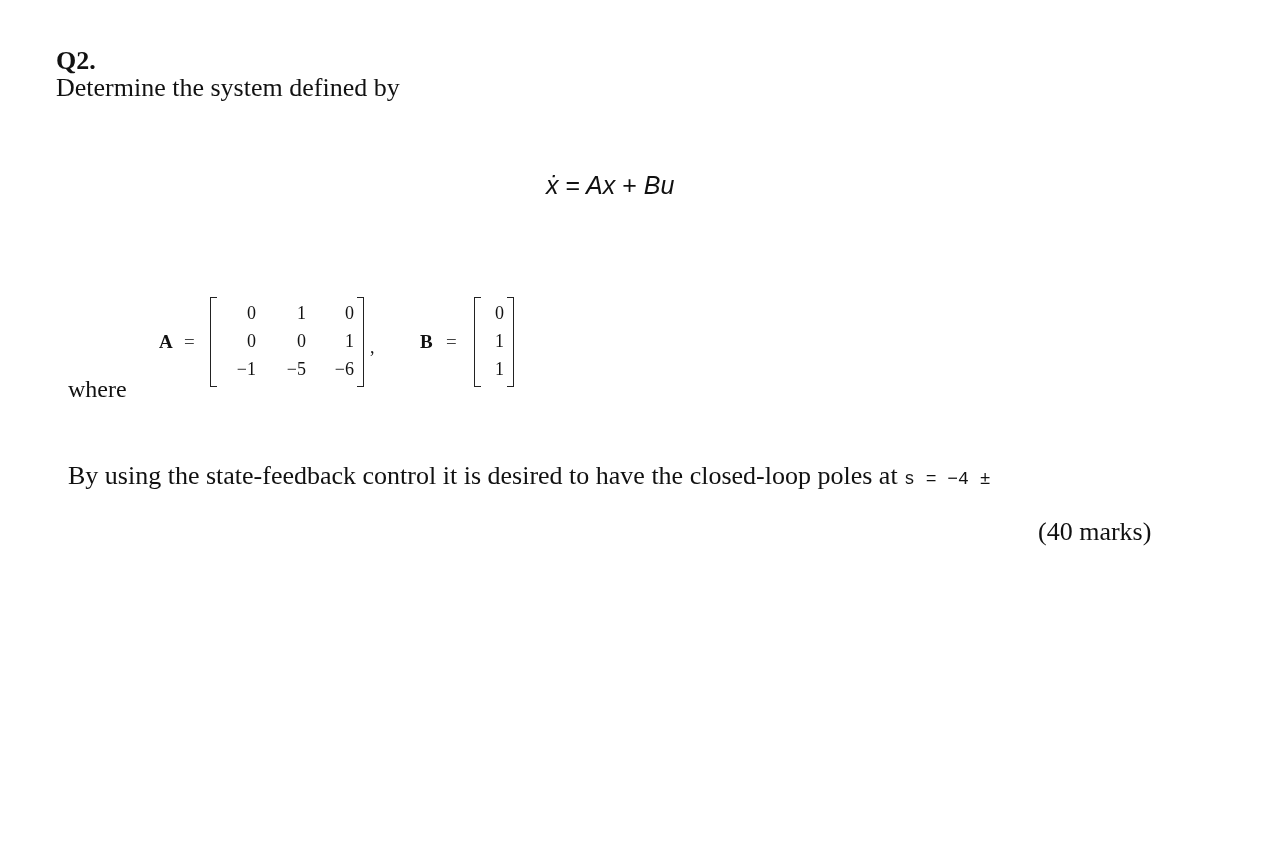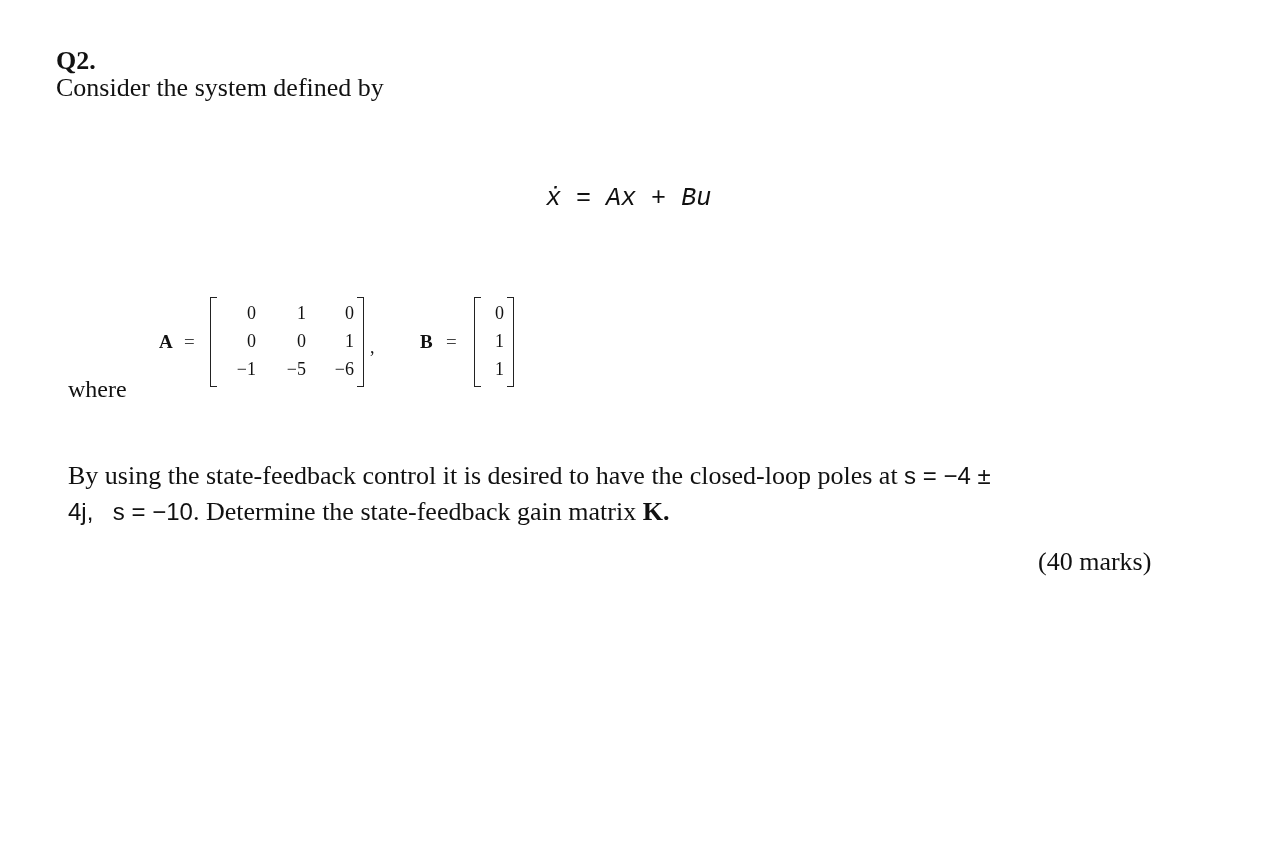--- a/index.html
+++ b/index.html
@@ -3,49 +3,49 @@
   <meta charset="utf-8">
   <style>
     html, body { margin: 0; padding: 0; background: #ffffff; }
     body {
       width: 1267px; height: 845px; position: relative; overflow: hidden;
       font-family: "Liberation Serif", "DejaVu Serif", serif; color: #111111;
     }
     .abs { position: absolute; white-space: nowrap; }
     .qnum { left: 56px; top: 46px; font-size: 26px; font-weight: bold; line-height: 30px; }
     .intro { left: 56px; top: 72px; font-size: 26px; line-height: 32px; }
-    .eq { left: 546px; top: 170px; font-size: 25px; line-height: 30px; font-family: Liberation Mono, monospace; font-style: italic; margin-top: 14px; }
+    .eq { left: 546px; top: 170px; font-size: 25px; line-height: 30px; font-family: Liberation Sans, sans-serif; font-style: italic; }
     .eq .up { font-style: normal; }
     .where { left: 68px; top: 362px; font-size: 24px; line-height: 30px; margin-top: 12px; }
     .mlabel { font-size: 19px; font-weight: bold; line-height: 22px; }
     .eqsign { font-size: 19px; line-height: 22px; color: #444; }
     .matrix {
       position: absolute; display: grid; font-size: 18px; line-height: 28px; text-align: right;
     }
     .bracket-l, .bracket-r {
       position: absolute; top: 0; bottom: 0; width: 6px;
       border-top: 1.6px solid #222; border-bottom: 1.6px solid #222;
     }
     .bracket-l { left: 0; border-left: 1.6px solid #222; }
     .bracket-r { right: 0; border-right: 1.6px solid #222; }
     .matA { left: 210px; top: 297px; width: 154px; height: 90px; }
     .matA .grid { position: absolute; left: 10px; top: 2px; display: grid; grid-template-columns: 36px 50px 48px; row-gap: 0; }
     .matB { left: 474px; top: 297px; width: 40px; height: 90px; }
     .matB .grid { position: absolute; left: 8px; top: 2px; display: grid; grid-template-columns: 22px; }
     .cell { font-size: 18px; line-height: 28px; text-align: right; }
     .comma { left: 370px; top: 337px; font-size: 18px; }
     .para { left: 68px; top: 458px; font-size: 26px; line-height: 36px; }
-    .para .math { font-family: Liberation Sans, sans-serif; font-size: 24px; }
-    .marks { left: 1038px; top: 546px; font-size: 26px; line-height: 32px; }
+    .para .math { font-family: Liberation Mono, monospace; font-size: 18px; }
+    .marks { left: 1038px; top: 516px; font-size: 26px; line-height: 32px; }
   </style>
 </head>
 <body>
 
 <div class="abs qnum">Q2.</div>
-<div class="abs intro">Consider the system defined by</div>
+<div class="abs intro">Determine the system defined by</div>
 
 <div class="abs eq">
   <span>ẋ</span>
   <span class="up">=</span>
   <span>Ax</span>
   <span class="up">+</span>
   <span>Bu</span>
 </div>
 
 <div class="abs where">where</div>
@@ -80,18 +80,15 @@
     <span class="cell">1</span>
     <span class="cell">1</span>
   </div>
   <div class="bracket-r"></div>
 </div>
 
 <div class="abs para">
   <div>
     <span>By using the state-feedback control it is desired to have the closed-loop poles at </span><span class="math">s = −4 ±</span>
   </div>
-  <div>
-    <span class="math">4j,</span>&nbsp;&nbsp;&nbsp;<span class="math">s = −10</span><span>. Determine the state-feedback gain matrix </span><b>K.</b>
-  </div>
 </div>
 
 <div class="abs marks">(40 marks)</div>
 
 </body></html>

